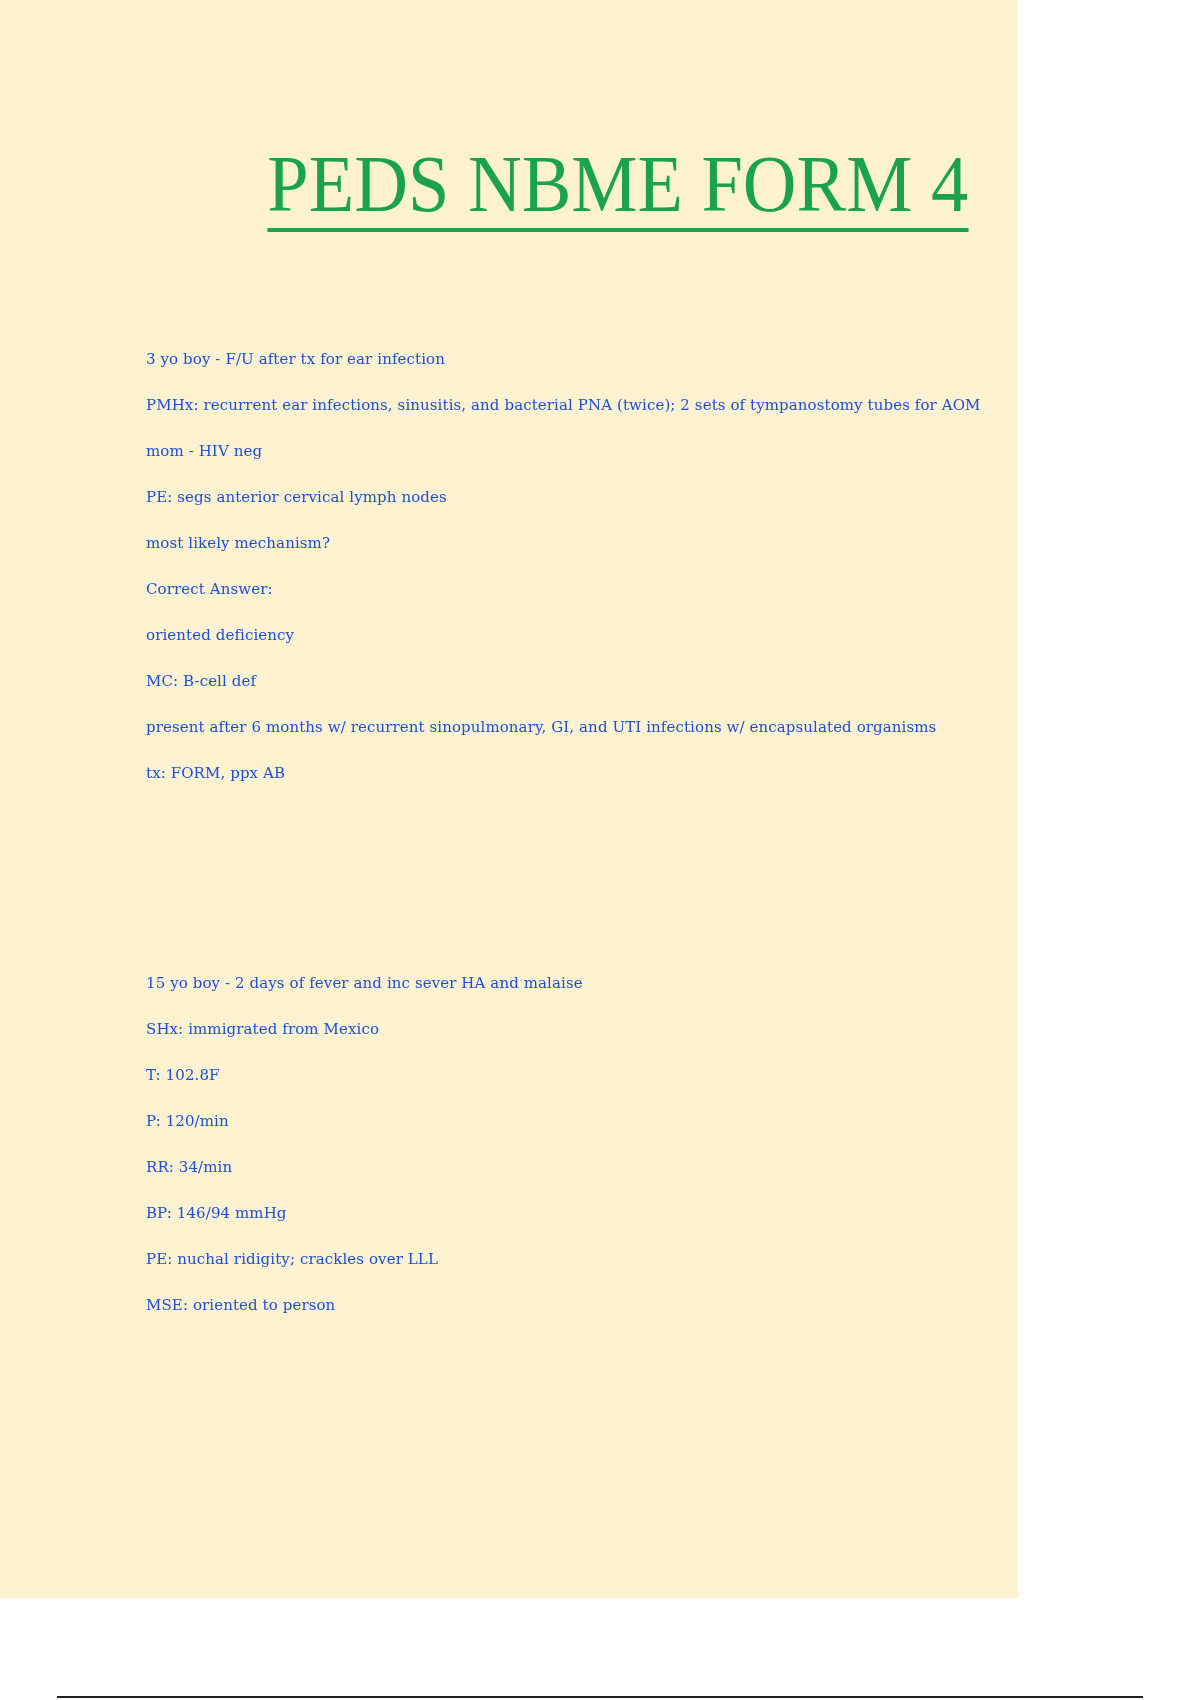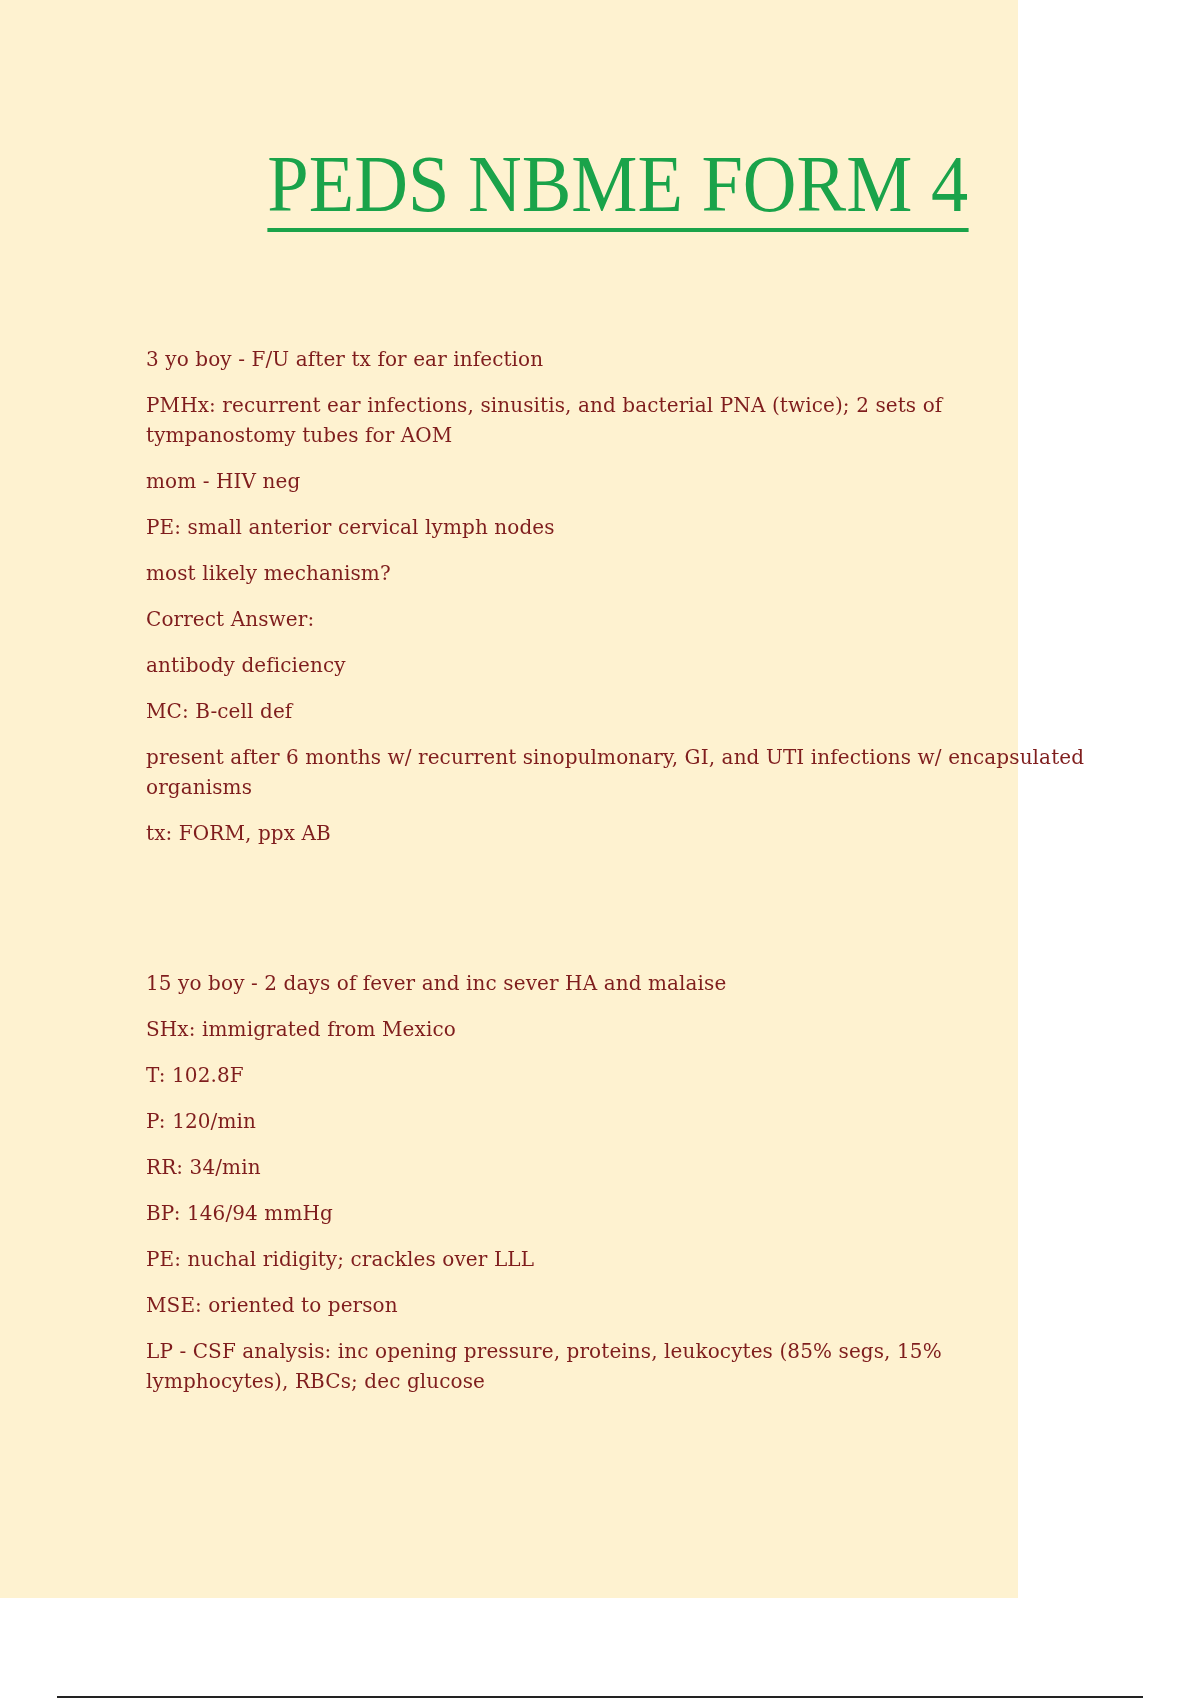--- a/index.html
+++ b/index.html
@@ -44,23 +44,23 @@
     }
     .section {
       position: absolute;
       left: 146px;
       width: 940px;
     }
     .section-1 { top: 344px; }
     .section-2 { top: 968px; }
     .para {
       margin: 0 0 16px 0;
-      font-size: 20px;
+      font-size: 15px;
       line-height: 30px;
-      color: #7f1d1d;
+      color: #1d4ed8;
       letter-spacing: 0.1px;
     }
     .footer-rule {
       position: absolute;
       left: 57px;
       top: 1696px;
       width: 1086px;
       height: 2px;
       background: #222222;
     }
@@ -71,36 +71,35 @@
 <div class="page">
 
   <div class="title-wrap">
     <h1 class="title" style="margin:0;font-weight:normal;">PEDS NBME FORM 4</h1>
   </div>
 
   <div class="section section-1">
     <p class="para">3 yo boy - F/U after tx for ear infection</p>
     <p class="para">PMHx: recurrent ear infections, sinusitis, and bacterial PNA (twice); 2 sets of tympanostomy tubes for AOM</p>
     <p class="para">mom - HIV neg</p>
-    <p class="para">PE: small anterior cervical lymph nodes</p>
+    <p class="para">PE: segs anterior cervical lymph nodes</p>
     <p class="para">most likely mechanism?</p>
     <p class="para">Correct Answer:</p>
-    <p class="para">antibody deficiency</p>
+    <p class="para">oriented deficiency</p>
     <p class="para">MC: B-cell def</p>
     <p class="para">present after 6 months w/ recurrent sinopulmonary, GI, and UTI infections w/ encapsulated organisms</p>
     <p class="para">tx: FORM, ppx AB</p>
   </div>
 
   <div class="section section-2">
     <p class="para">15 yo boy - 2 days of fever and inc sever HA and malaise</p>
     <p class="para">SHx: immigrated from Mexico</p>
     <p class="para">T: 102.8F</p>
     <p class="para">P: 120/min</p>
     <p class="para">RR: 34/min</p>
     <p class="para">BP: 146/94 mmHg</p>
     <p class="para">PE: nuchal ridigity; crackles over LLL</p>
     <p class="para">MSE: oriented to person</p>
-    <p class="para">LP - CSF analysis: inc opening pressure, proteins, leukocytes (85% segs, 15% lymphocytes), RBCs; dec glucose</p>
   </div>
 
 </div>
 
 <div class="footer-rule"></div>
 
 </body></html>

